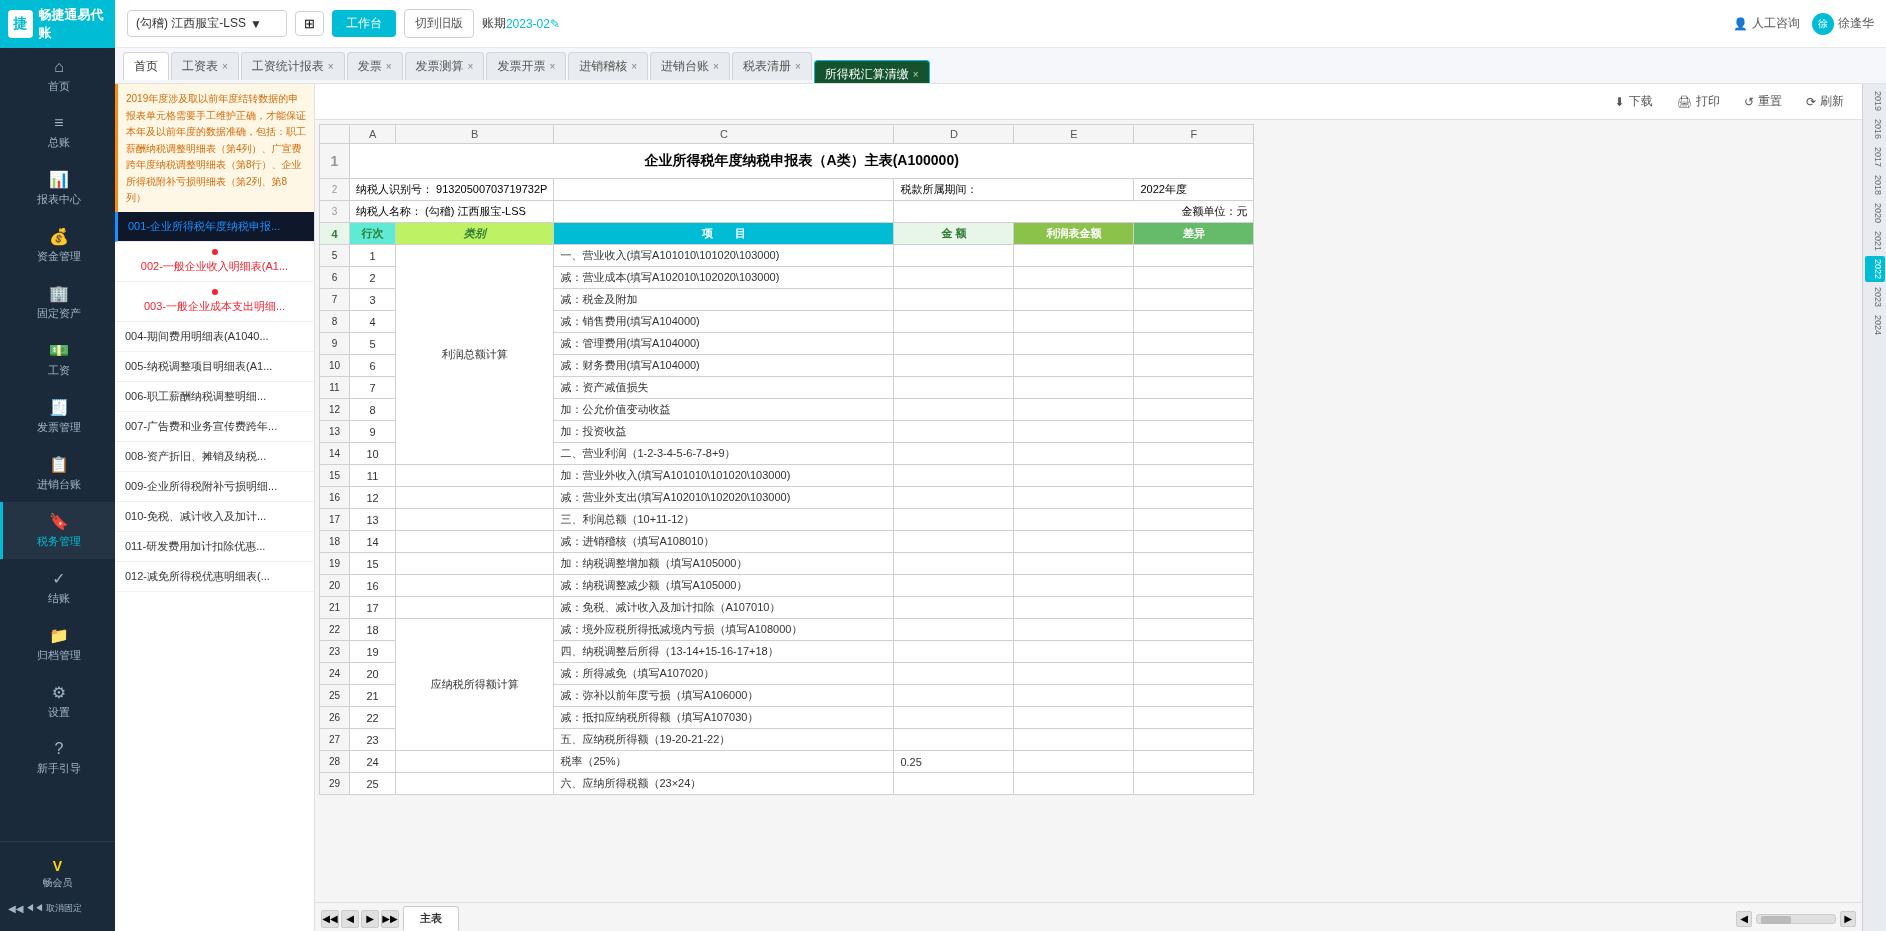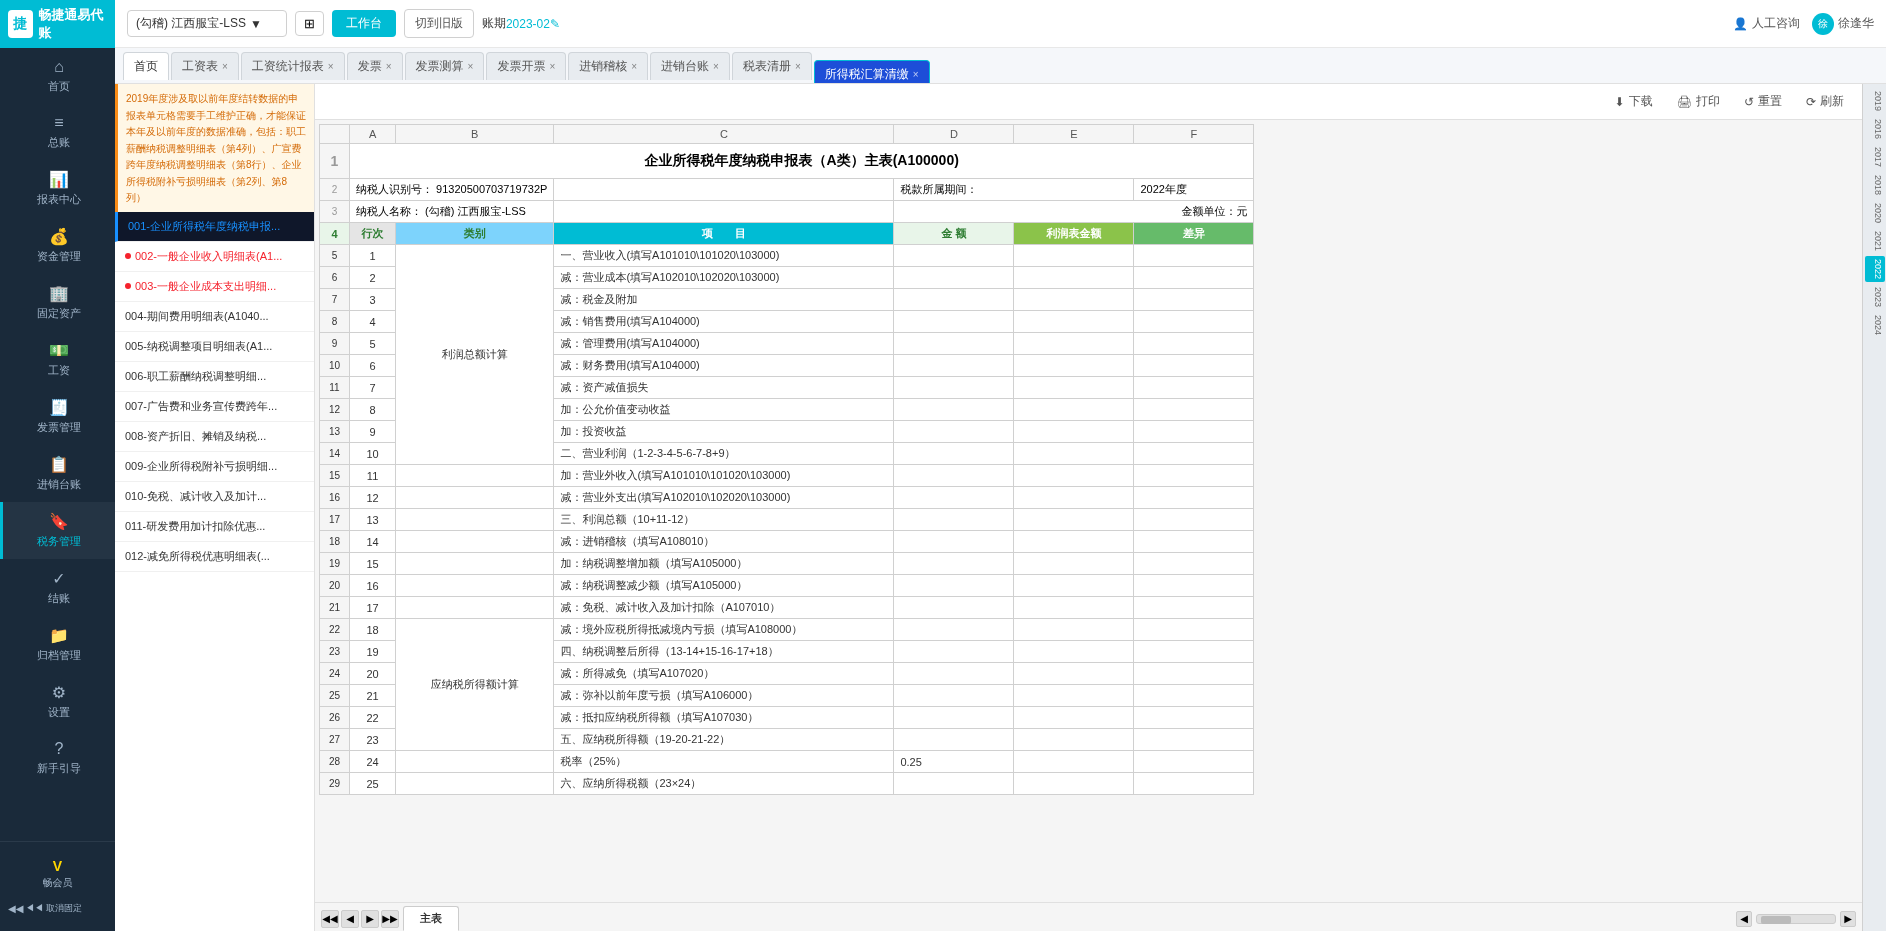--- a/index.html
+++ b/index.html
@@ -154,21 +154,21 @@
       font-size: 12px;
       color: #555;
       white-space: nowrap;
       gap: 4px;
       background: #e8ecf0;
       border: 1px solid #d0d5da;
       border-bottom: none;
       height: 28px;
     }
     .tab-item.active {
-      background: #1d4ed8;
+      background: #14532d;
       color: white;
       border-color: #00bcd4;
       margin-top: 16px;
     }
     .tab-item .close-btn {
       font-size: 10px;
       opacity: 0.7;
       cursor: pointer;
     }
     .tab-home {
@@ -206,21 +206,21 @@
       padding: 7px 10px;
       font-size: 11px;
       cursor: pointer;
       border-bottom: 1px solid #f0f0f0;
       color: #333;
       display: flex;
       align-items: center;
       gap: 4px;
     }
     .form-list-item.active { background: #0f172a; color: #1890ff; border-left: 3px solid #1890ff; }
-    .form-list-item.error { color: #f5222d; }
+    .form-list-item.error { color: #f5222d; flex-direction: column; }
     .form-list-item .item-dot {
       width: 6px; height: 6px;
       border-radius: 50%;
       background: #f5222d;
       flex-shrink: 0;
     }
 
     
     .right-main {
       flex: 1;
@@ -288,22 +288,22 @@
       font-weight: bold;
       font-size: 14px;
       padding: 8px;
     }
     .spreadsheet .header-row td {
       background: #e8f5e9;
       font-weight: bold;
       text-align: center;
       color: #2e7d32;
     }
-    .spreadsheet .header-row .col-xingci { background: #e5e5e5; }
-    .spreadsheet .header-row .col-leibie { background: #7dd3fc; }
+    .spreadsheet .header-row .col-xingci { background: #5eead4; }
+    .spreadsheet .header-row .col-leibie { background: #bef264; font-style: italic; }
     .spreadsheet .header-row .col-xiangmu { background: #00bcd4; color: white; }
     .spreadsheet .header-row .col-quane { background: #e8f5e9; margin-top: 40px; }
     .spreadsheet .header-row .col-lirunquane { background: #8bc34a; color: white; }
     .spreadsheet .header-row .col-chaye { background: #66bb6a; color: white; }
 
     .spreadsheet .data-row td {
       color: #333;
     }
     .spreadsheet .data-row .col-xingci { text-align: center; }
     .spreadsheet .merged-category {

